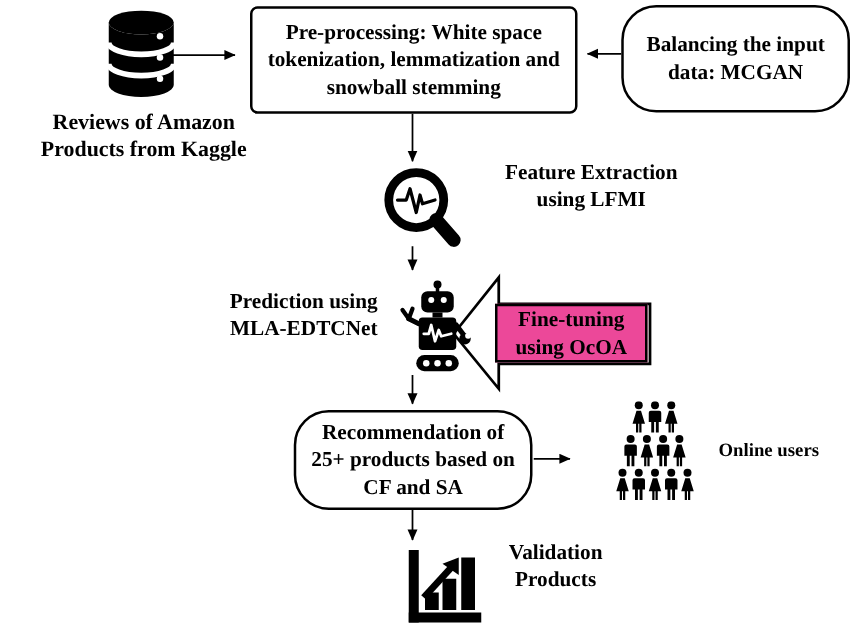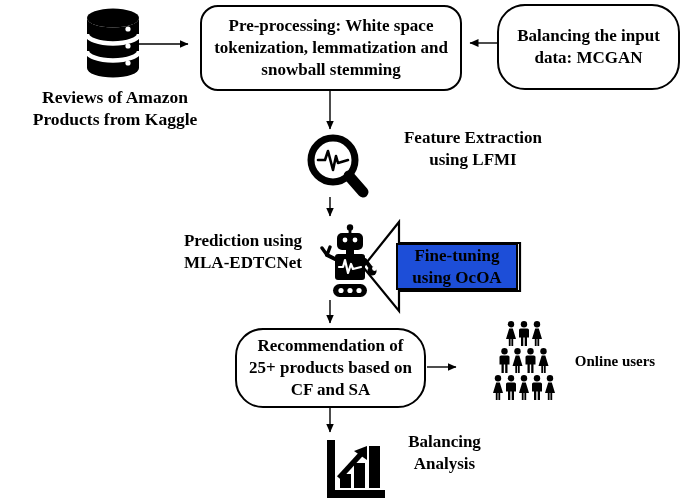--- a/index.html
+++ b/index.html
@@ -8,26 +8,26 @@
     font-family:"Liberation Serif","DejaVu Serif",serif;
     color:#000;overflow:hidden;
   }
   .abs{position:absolute;padding-left:20px;}
   svg{display:block;}
   .lbl{
     font-weight:700;font-size:17px;line-height:1.28;text-align:center;
     color:#000;
   }
   .node-box{
-    position:absolute;border:2.2px solid #000;border-radius:18px;background:#fff;
+    position:absolute;border:2.2px solid #000;border-radius:6px;background:#fff;
     display:flex;align-items:center;justify-content:center;
     box-sizing:border-box;padding:4px 8px;
   }
   .ft-box{
-    position:absolute;border:2px solid #000;background:#1d4ed8;
+    position:absolute;border:2px solid #000;background:#ec4899;
     display:flex;align-items:center;justify-content:center;
     box-sizing:border-box;
   }
   .conn{position:absolute;left:0;top:0;pointer-events:none;}
 </style>
 </head>
 <body>
 
 <div class="figure">
 
@@ -145,15 +145,15 @@
       <rect x="4" y="2" width="8" height="58" fill="#000"></rect>
       <rect x="4" y="52" width="58" height="8" fill="#000"></rect>
       <rect x="17" y="36" width="11" height="14" fill="#000"></rect>
       <rect x="31" y="25" width="11" height="25" fill="#000"></rect>
       <rect x="46" y="8" width="11" height="42" fill="#000"></rect>
       <line x1="16" y1="40" x2="38" y2="16" stroke="#000" stroke-width="5.5"></line>
       <polygon points="44,8 44,22 31,13" fill="#000"></polygon>
     </svg>
   </div>
 
-  <div class="abs lbl" style="left:372px;top:431px;width:105px;">Balancing Analysis</div>
+  <div class="abs lbl" style="left:372px;top:431px;width:105px;">Validation Products</div>
 
 </div>
 
 </body></html>

